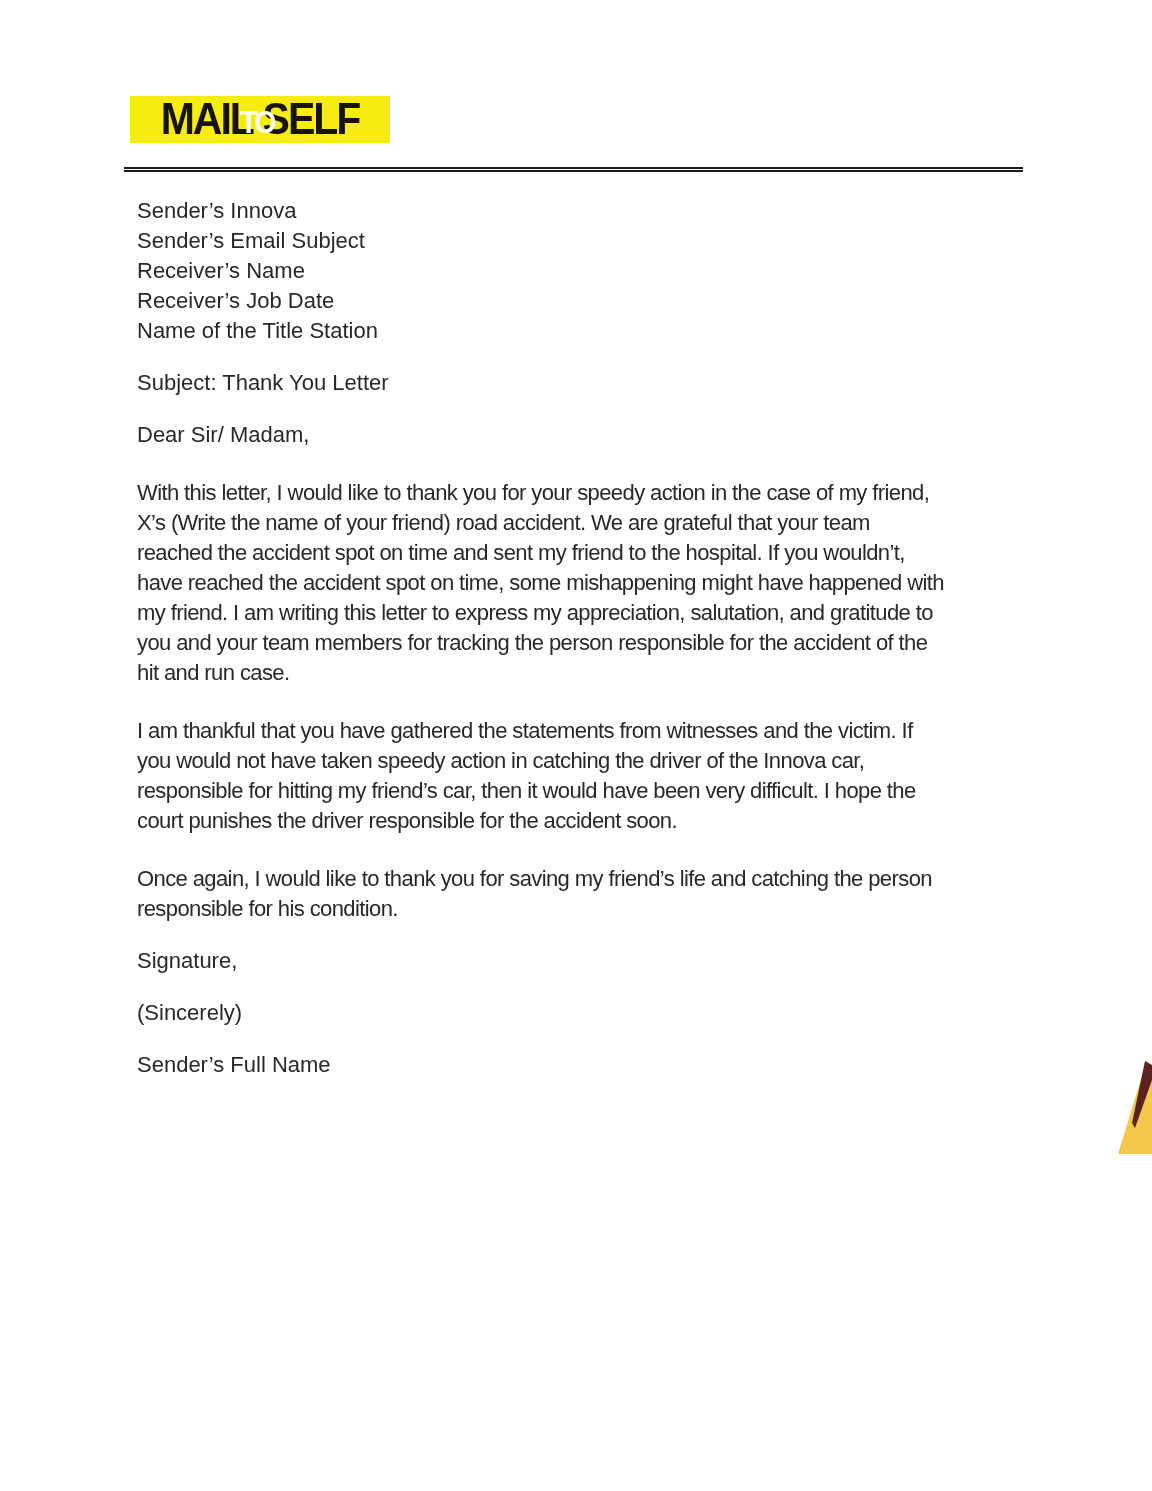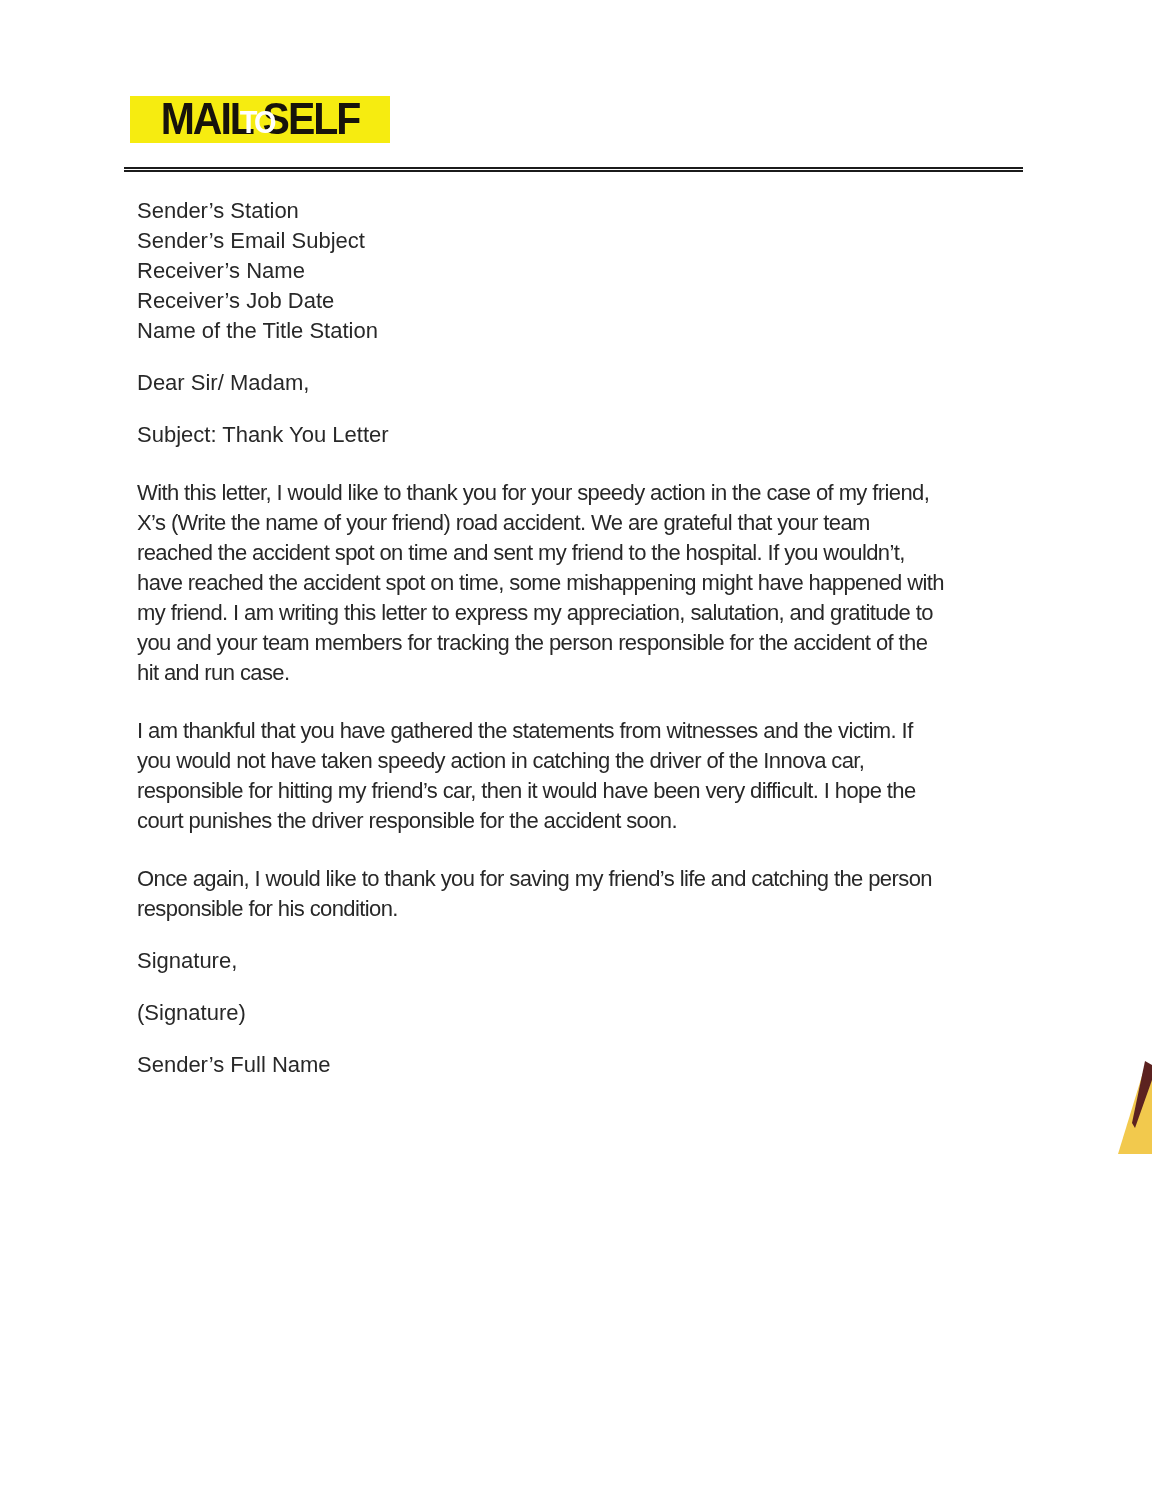--- a/index.html
+++ b/index.html
@@ -100,50 +100,50 @@
     <span class="logo-word">MAIL</span>
     <span class="logo-to">TO</span>
     <span class="logo-word">SELF</span>
   </div>
 
   <div class="divider"></div>
 
   <div class="content">
 
     <div class="block">
-      <div class="addr-line">Sender’s Station</div>
+      <div class="addr-line">Sender’s Innova</div>
       <div class="addr-line">Sender’s Email Subject</div>
       <div class="addr-line">Receiver’s Name</div>
       <div class="addr-line">Receiver’s Job Date</div>
       <div class="addr-line">Name of the Title Station</div>
     </div>
 
+    <div class="block">Subject: Thank You Letter</div>
+
     <div class="block">Dear Sir/ Madam,</div>
-
-    <div class="block">Subject: Thank You Letter</div>
 
     <div class="block para">With this letter, I would like to thank you for your speedy action in the case of my friend,
 X’s (Write the name of your friend) road accident. We are grateful that your team
 reached the accident spot on time and sent my friend to the hospital. If you wouldn’t,
 have reached the accident spot on time, some mishappening might have happened with
 my friend. I am writing this letter to express my appreciation, salutation, and gratitude to
 you and your team members for tracking the person responsible for the accident of the
 hit and run case.</div>
 
     <div class="block para">I am thankful that you have gathered the statements from witnesses and the victim. If
 you would not have taken speedy action in catching the driver of the Innova car,
 responsible for hitting my friend’s car, then it would have been very difficult. I hope the
 court punishes the driver responsible for the accident soon.</div>
 
     <div class="block para">Once again, I would like to thank you for saving my friend’s life and catching the person
 responsible for his condition.</div>
 
     <div class="block">Signature,</div>
 
-    <div class="block">(Signature)</div>
+    <div class="block">(Sincerely)</div>
 
     <div class="block">Sender’s Full Name</div>
 
   </div>
 
   <svg class="corner" width="60" height="100" viewBox="0 0 60 100">
     <polygon points="53,12 60,16 60,100 26,100" fill="#f2c94d"></polygon>
     <polygon points="53,7 60,11 60,26 43,74 40,69" fill="#5c2220"></polygon>
   </svg>
 

